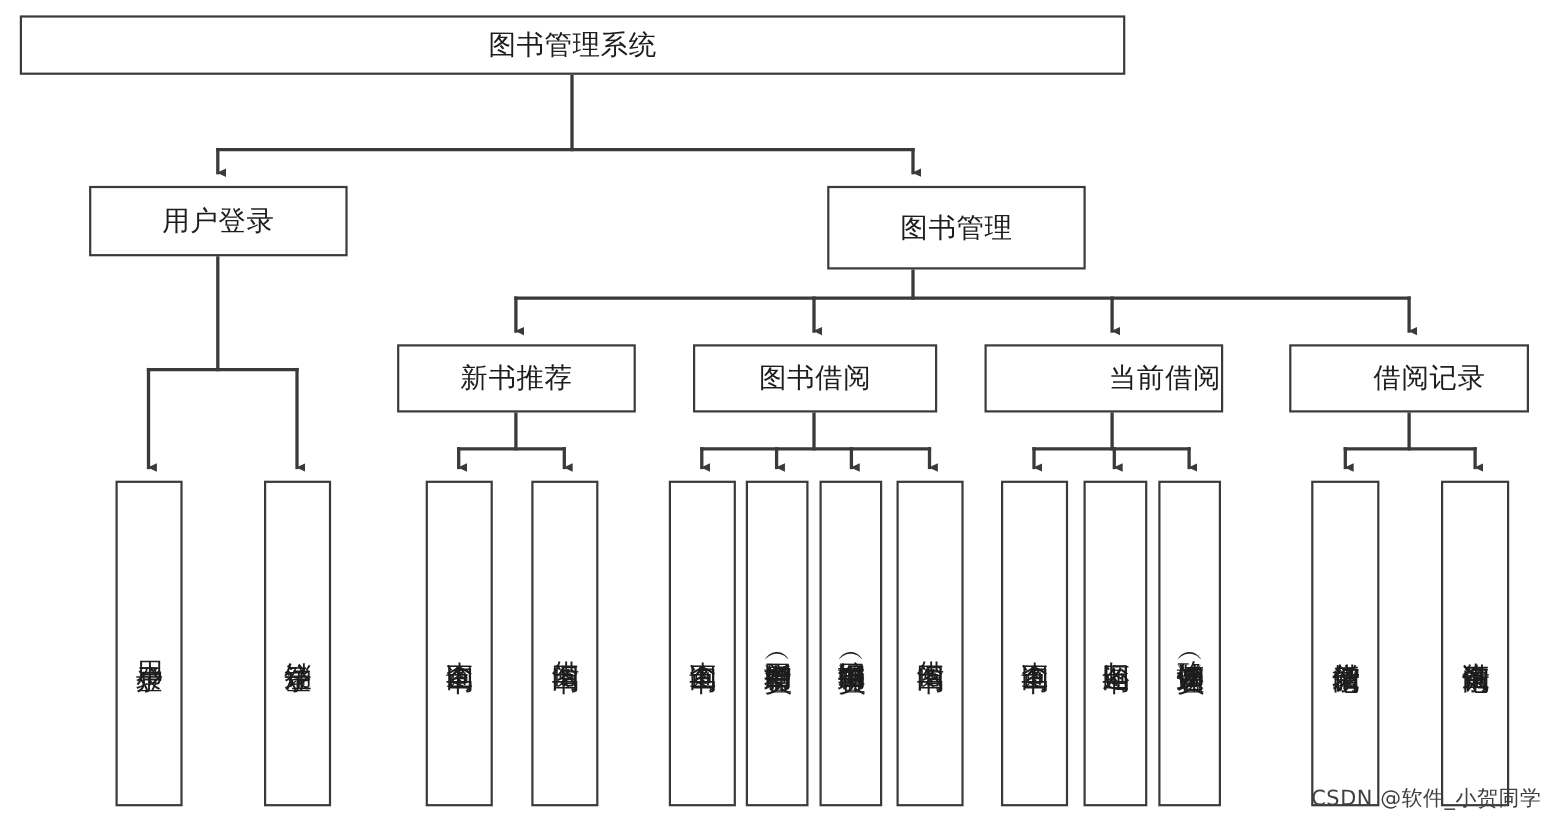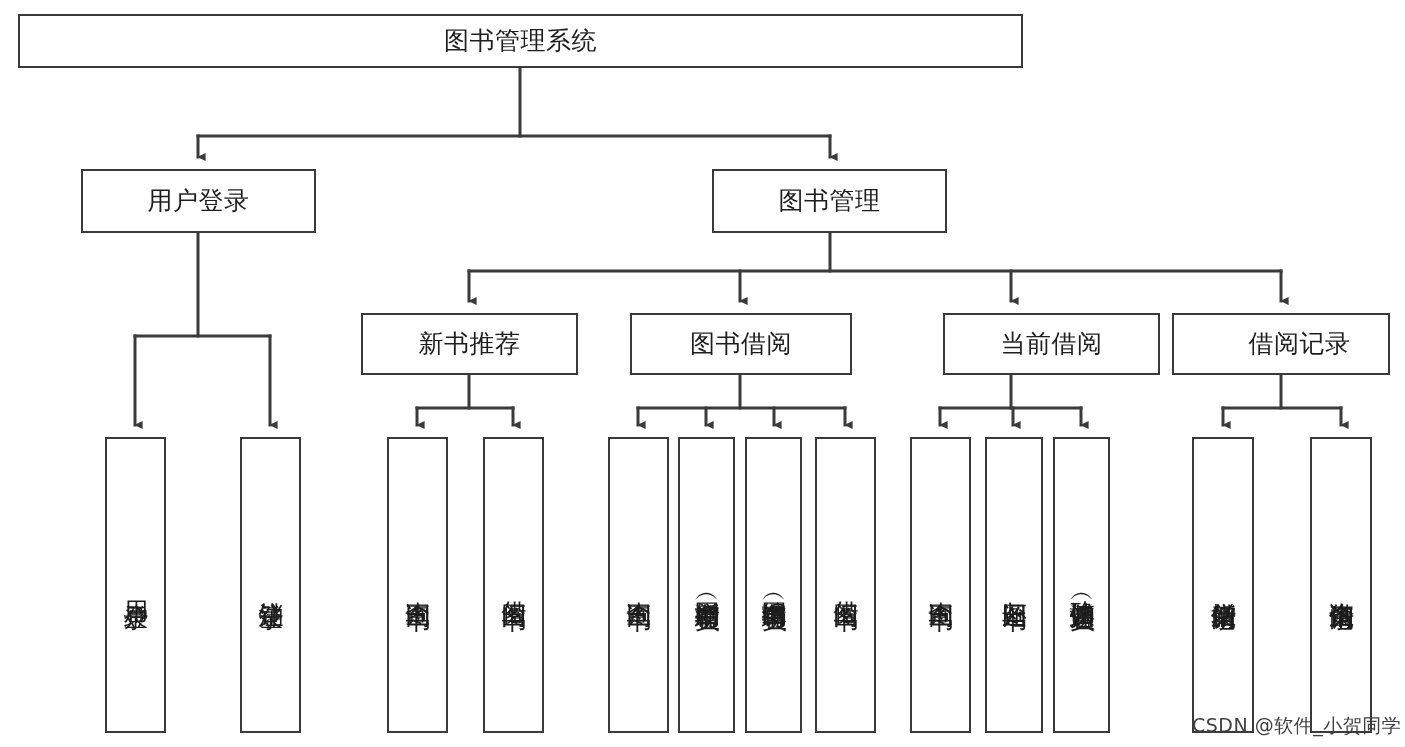--- a/index.html
+++ b/index.html
@@ -120,31 +120,31 @@
     </g>
   </svg>
 
   <div class="node node-h" style="left:18px; top:14px; width:1005px; height:54px;">
     <span>图书管理系统</span>
   </div>
 
   <div class="node node-h" style="left:81px; top:169px; width:235px; height:64px;">
     <span>用户登录</span>
   </div>
-  <div class="node node-h" style="left:712px; top:169px; width:235px; height:64px;">
+  <div class="node node-h" style="left:752px; top:169px; width:235px; height:76px;">
     <span>图书管理</span>
   </div>
 
   <div class="node node-h" style="left:630px; top:313px; width:222px; height:62px;">
     <span>图书借阅</span>
   </div>
   <div class="node node-h" style="left:361px; top:313px; width:217px; height:62px;">
     <span>新书推荐</span>
   </div>
-  <div class="node node-h" style="left:943px; top:313px; width:217px; height:62px;">
+  <div class="node node-h" style="left:895px; top:313px; width:217px; height:62px;justify-content:flex-end;">
     <span>当前借阅</span>
   </div>
   <div class="node node-h" style="left:1172px; top:313px; width:218px; height:62px;padding-left:37px;">
     <span>借阅记录</span>
   </div>
 
   <div class="node node-v" style="left:105px; top:437px; width:61px; height:296px;">
     <span>用户登录</span>
   </div>
   <div class="node node-v" style="left:240px; top:437px; width:61px; height:296px;">

